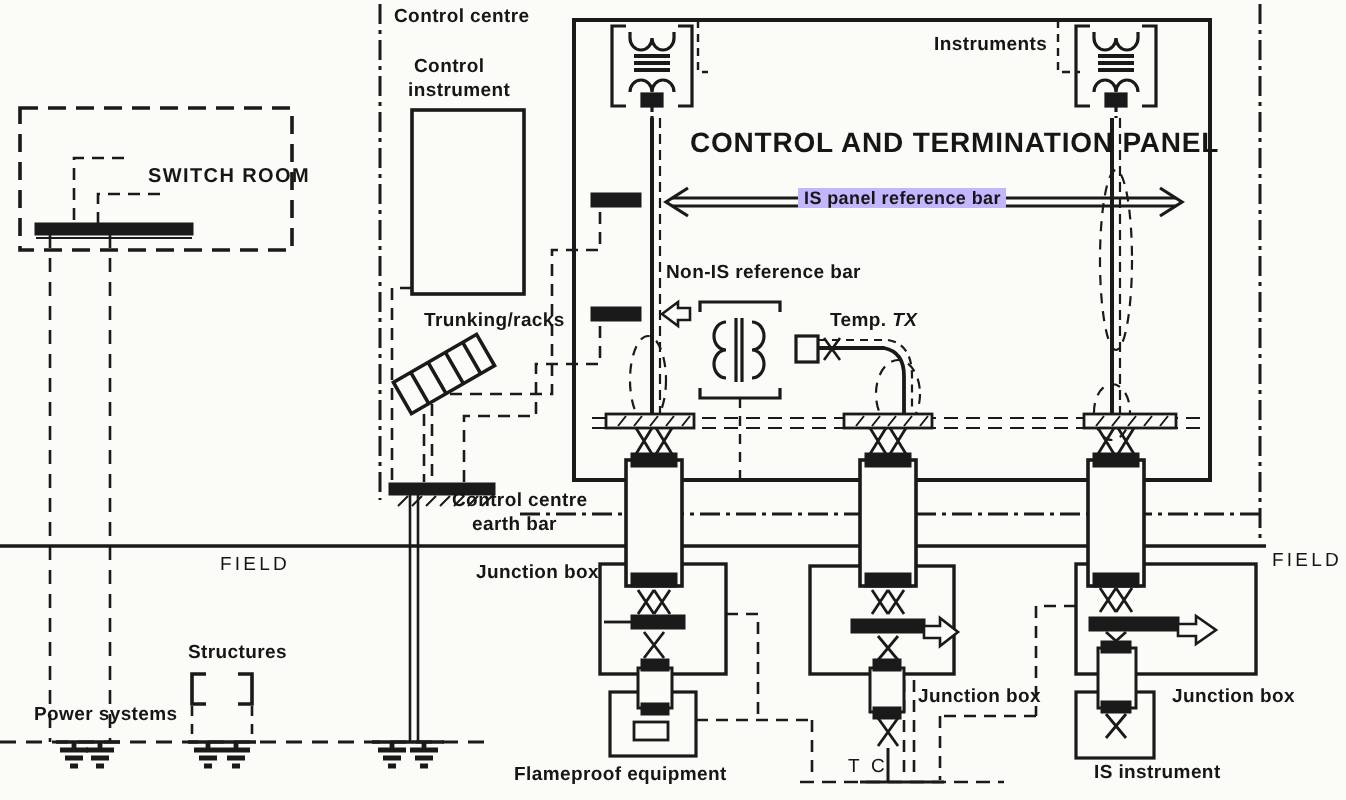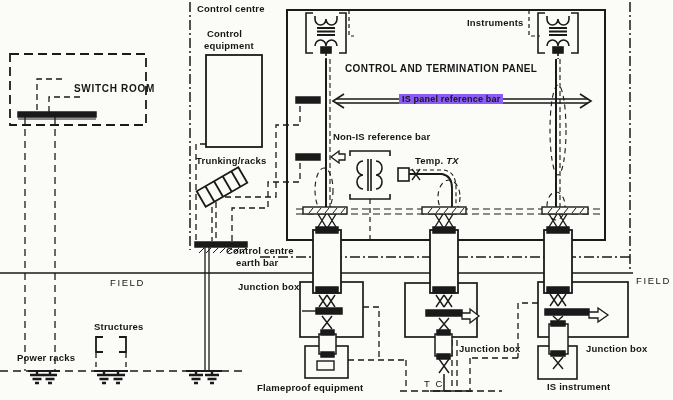--- a/index.html
+++ b/index.html
@@ -2,22 +2,22 @@
 <html><head>
 <meta charset="utf-8">
 <style>
   html,body{margin:0;padding:0;background:#e8e8e8;}
   .canvas{position:relative;width:673px;height:400px;background:#fbfbf8;overflow:hidden;
           font-family:"Liberation Sans",sans-serif;}
   svg{position:absolute;left:0;top:0;}
   .lbl{position:absolute;font:600 9.5px "Liberation Sans",sans-serif;color:#161616;
        white-space:nowrap;letter-spacing:.2px;}
   .big{font-weight:700;font-size:10px;letter-spacing:.7px;margin-top:48px;}
-  .title{font-weight:700;font-size:10px;letter-spacing:.4px;}
-  .bg{background:#8b5cf6;padding:0 3px;text-align:right;}
+  .title{font-weight:700;font-size:14px;letter-spacing:.4px;}
+  .bg{background:#c4b5fd;padding:0 3px;text-align:right;}
   .sp{letter-spacing:1.6px;font-weight:400;}
   .it{font-style:italic;}
 </style>
 </head>
 <body>
 
 <div class="canvas">
 
 <svg width="673" height="400" viewBox="0 0 673 400" stroke="#1a1a1a" fill="none" stroke-width="1.5">
 
@@ -224,33 +224,33 @@
       <rect x="551" y="321" width="14" height="5" fill="#1a1a1a"></rect>
       <rect x="551" y="351" width="14" height="5" fill="#1a1a1a"></rect>
     </g>
     <path transform="translate(558,357)" d="M-5,0 L5,12 M5,0 L-5,12" stroke-width="1.4"></path>
   </g>
 </svg>
 
 <span class="lbl big" style="left:74px;top:35px">SWITCH ROOM</span>
 <span class="lbl" style="left:197px;top:3px">Control centre</span>
 <span class="lbl" style="left:207px;top:28px">Control</span>
-<span class="lbl" style="left:204px;top:40px">equipment</span>
-<span class="lbl" style="left:196px;top:155px">Trunking/racks</span>
+<span class="lbl" style="left:204px;top:40px">instrument</span>
+<span class="lbl" style="left:212px;top:155px">Trunking/racks</span>
 <span class="lbl title" style="left:345px;top:63px">CONTROL AND TERMINATION PANEL</span>
 <span class="lbl" style="left:467px;top:17px">Instruments</span>
 <span class="lbl bg" style="left:399px;top:94px;font-size:9px">IS panel reference bar</span>
 <span class="lbl" style="left:333px;top:131px">Non-IS reference bar</span>
 <span class="lbl" style="left:415px;top:155px"><span>Temp. </span><span class="it">TX</span></span>
 <span class="lbl" style="left:226px;top:245px">Control centre</span>
 <span class="lbl" style="left:236px;top:257px">earth bar</span>
 <span class="lbl" style="left:238px;top:281px">Junction box</span>
 <span class="lbl" style="left:459px;top:343px">Junction box</span>
 <span class="lbl" style="left:586px;top:343px">Junction box</span>
 <span class="lbl sp" style="left:110px;top:277px">FIELD</span>
 <span class="lbl sp" style="left:636px;top:275px">FIELD</span>
 <span class="lbl" style="left:94px;top:321px">Structures</span>
-<span class="lbl" style="left:17px;top:352px">Power racks</span>
+<span class="lbl" style="left:17px;top:352px">Power systems</span>
 <span class="lbl" style="left:257px;top:382px">Flameproof equipment</span>
 <span class="lbl" style="left:547px;top:381px">IS instrument</span>
 <span class="lbl sp" style="left:424px;top:378px">T C</span>
 
 </div>
 
 </body></html>

